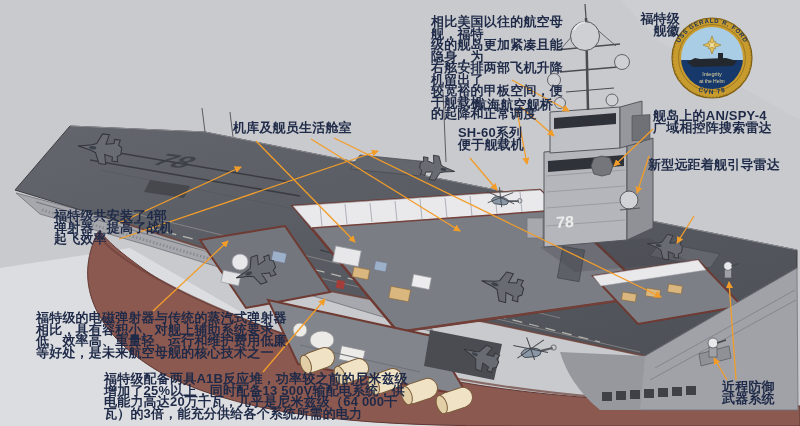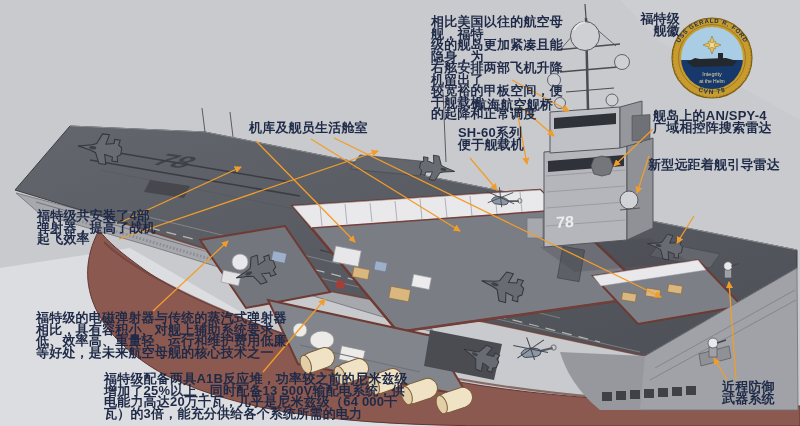--- a/index.html
+++ b/index.html
@@ -276,29 +276,29 @@
     <line x1="736" y1="380" x2="729" y2="282" marker-end="url(#arr)"></line>
   </g>
 </svg>
 
   <div class="callout" style="left:431px;top:16px;width:134px;">相比美国以往的航空母舰，福特
 级的舰岛更加紧凑且能隐身，为
 右舷安排两部飞机升降机留出了
 较宽裕的甲板空间，便于舰载机
 的起降和正常调度</div>
   <div class="callout" style="left:474px;top:99px;">航海航空舰桥</div>
-  <div class="callout" style="left:249px;top:122px;">机库及舰员生活舱室</div>
+  <div class="callout" style="left:233px;top:122px;">机库及舰员生活舱室</div>
   <div class="callout" style="left:458px;top:127px;">SH-60系列
 便于舰载机</div>
   <div class="callout center" style="left:638px;top:13px;width:42px;">福特级
 舰徽</div>
   <div class="callout" style="left:653px;top:110px;">舰岛上的AN/SPY-4
 广域相控阵搜索雷达</div>
   <div class="callout" style="left:648px;top:147px;margin-top:12px;">新型远距着舰引导雷达</div>
-  <div class="callout" style="left:37px;top:210px;">福特级共安装了4部
+  <div class="callout" style="left:54px;top:210px;">福特级共安装了4部
 弹射器，提高了战机
 起飞效率</div>
   <div class="callout" style="left:36px;top:312px;">福特级的电磁弹射器与传统的蒸汽式弹射器
 相比，具有容积小、对舰上辅助系统要求
 低、效率高、重量轻、运行和维护费用低廉
 等好处，是未来航空母舰的核心技术之一</div>
   <div class="callout" style="left:104px;top:373px;">福特级配备两具A1B反应堆，功率较之前的尼米兹级
 增加了25%以上，同时配备13 500V输配电系统，供
 电能力高达20万千瓦，几乎是尼米兹级（64 000千
 瓦）的3倍，能充分供给各个系统所需的电力</div>

